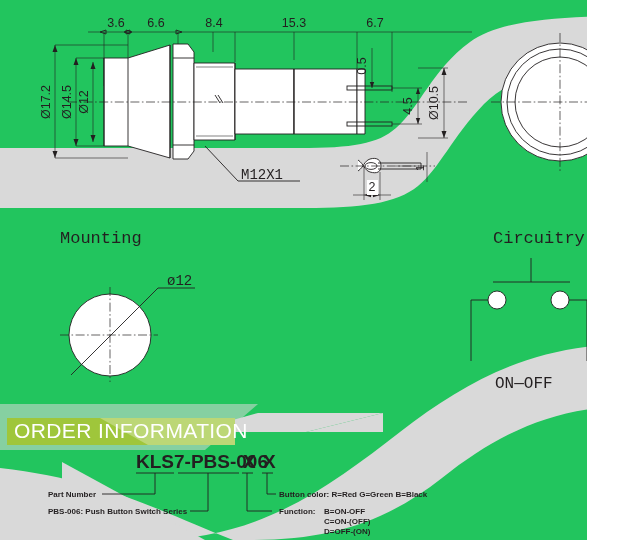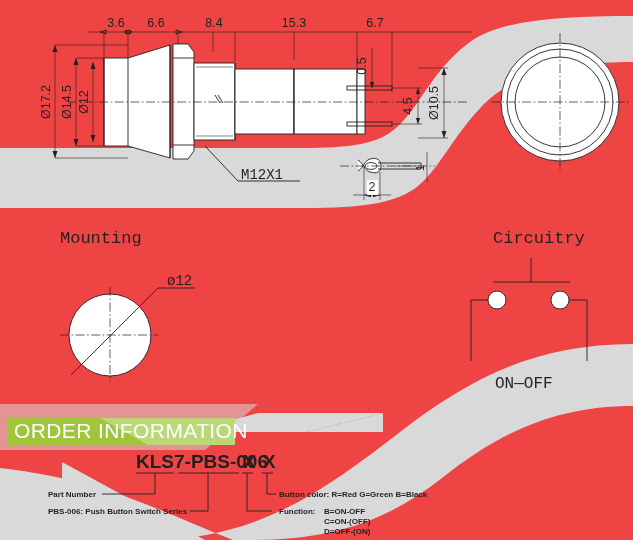--- a/index.html
+++ b/index.html
@@ -3,23 +3,23 @@
 <meta charset="utf-8">
 <style>
   * { box-sizing: border-box; }
   html, body {
     margin: 0; padding: 0;
     background: #ffffff;
     font-family: "Liberation Sans", sans-serif;
   }
   #page {
     position: relative;
-    width: 633px;
+    width: 587px;
     height: 540px;
-    background: #ef4444;
+    background: #22c55e;
     overflow: hidden;
   }
   #drawing-svg {
     position: absolute;
     left: 0; top: 0;
     width: 633px; height: 540px;
   }
   .dim-text { font-family: "Liberation Sans", sans-serif; fill: #231f20; }
   .mono-text { font-family: "Liberation Mono", monospace; fill: #231f20; }
   .order-title {

